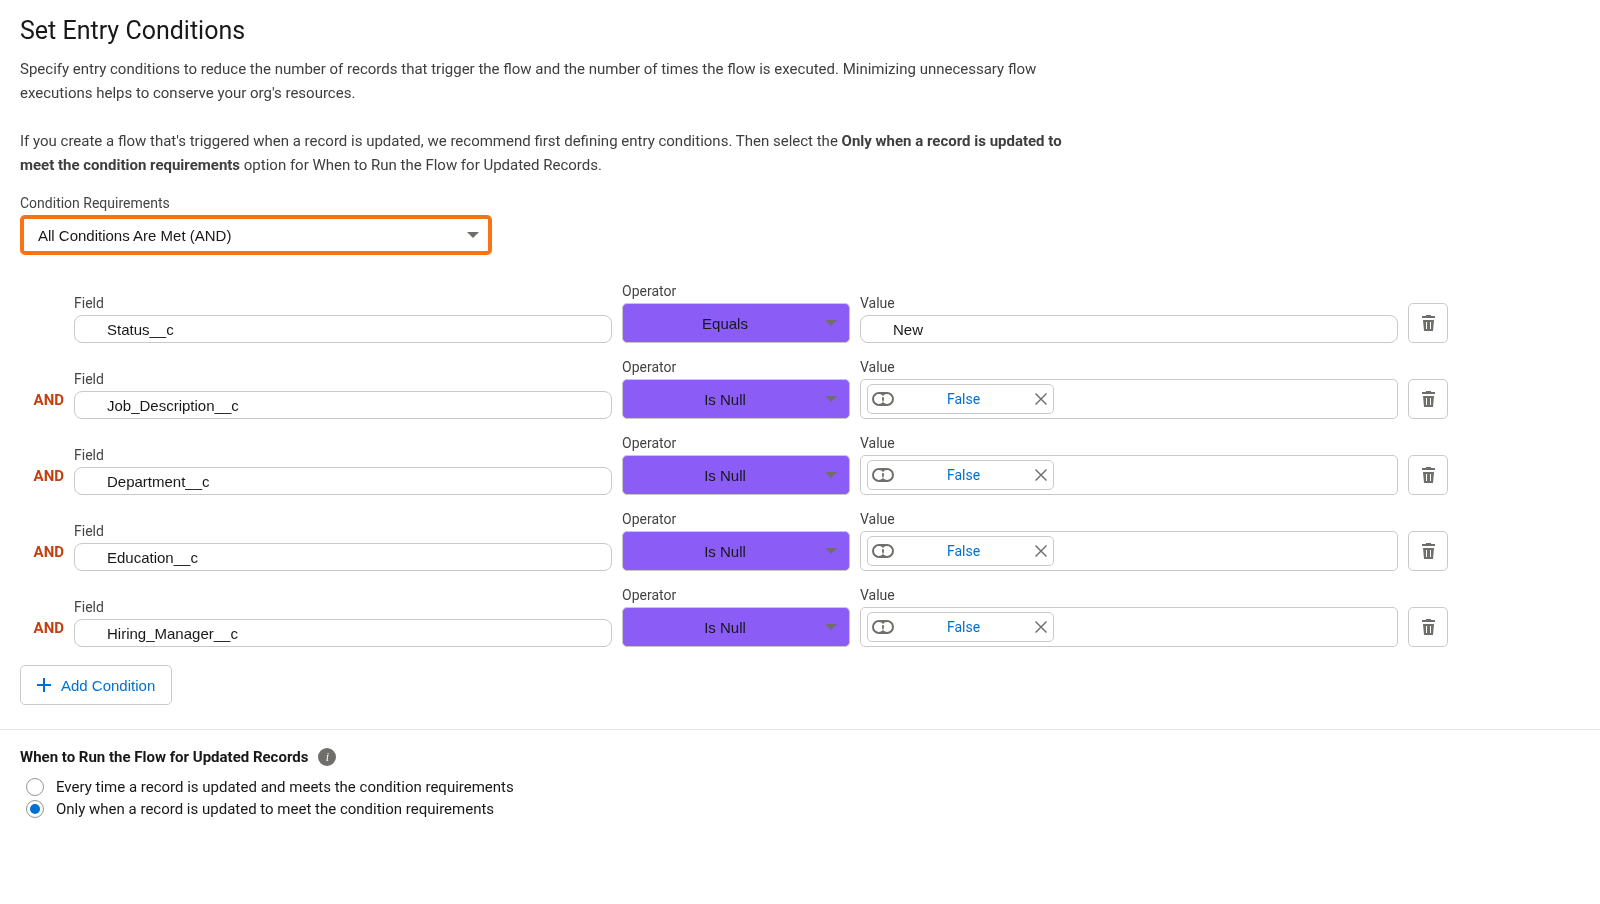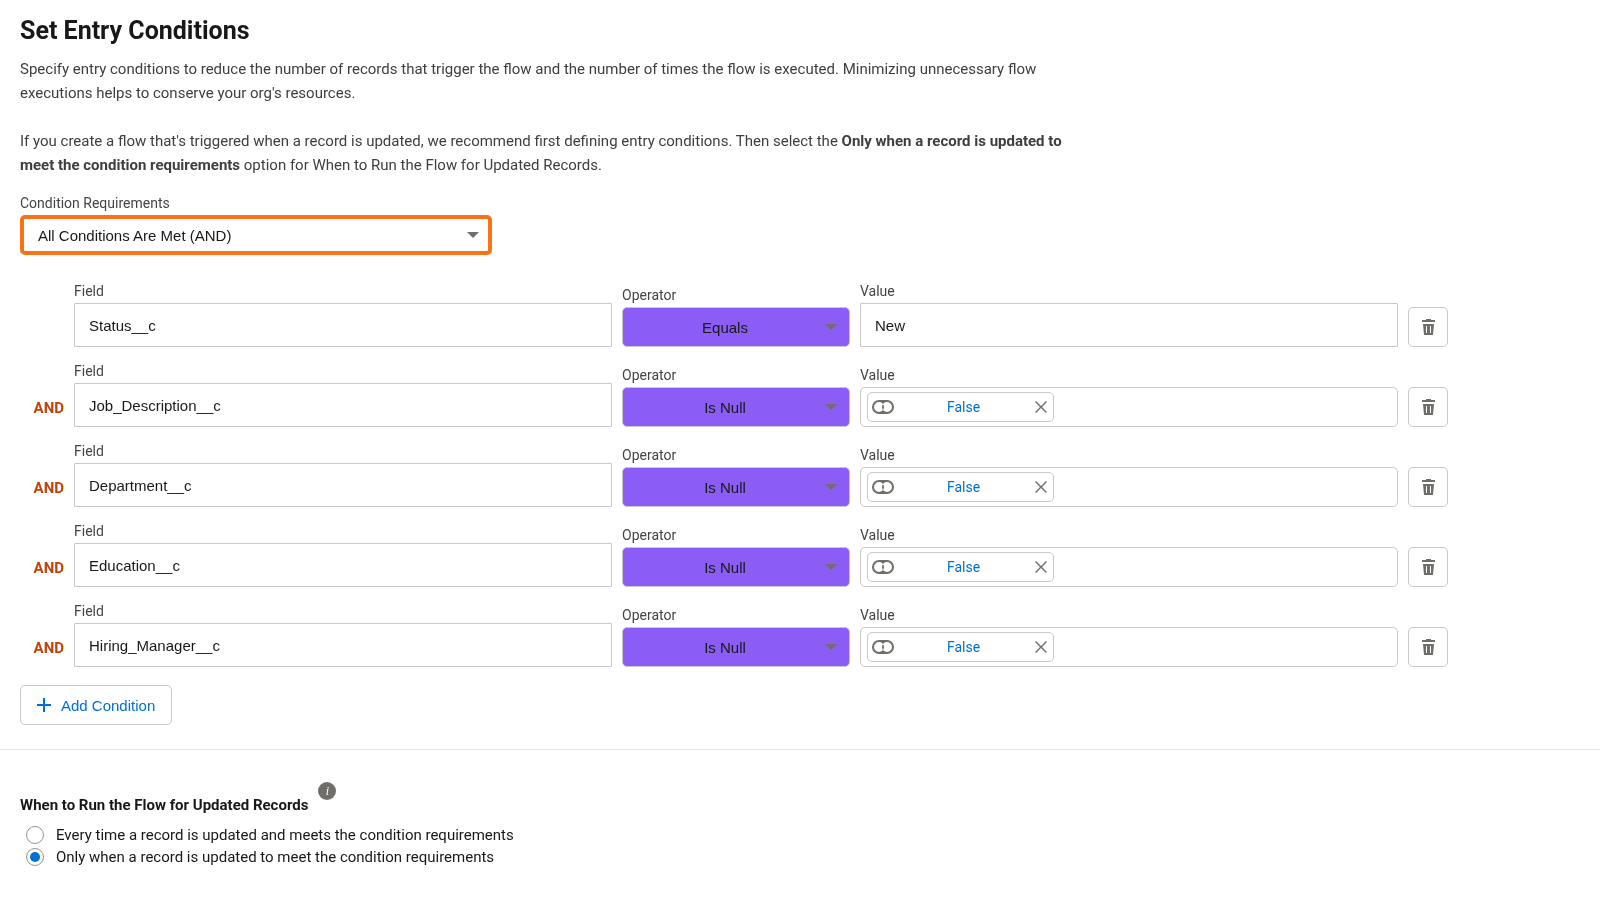--- a/index.html
+++ b/index.html
@@ -9,21 +9,21 @@
   }
   body {
     font-family: -apple-system, BlinkMacSystemFont, "Segoe UI", Roboto, Helvetica, Arial, sans-serif;
     font-size: 14px;
     color: #181818;
     background: #fff;
     padding: 16px 20px;
   }
   h2.title {
     font-size: 25px;
-    font-weight: 700;
+    font-weight: 400;
     margin-bottom: 12px;
     color: #181818;
   }
   p.desc {
     font-size: 15px;
     line-height: 1.6;
     color: #3e3e3e;
     max-width: 1050px;
     margin-bottom: 14px;
   }
@@ -84,24 +84,24 @@
     text-align: right;
   }
   .col-label {
     font-size: 14px;
     color: #444;
     margin-bottom: 4px;
     display: block;
   }
   .text-input {
     width: 100%;
-    height: 44px;
-    border: 1px solid #c9c9c9;
-    border-radius: 1px;
-    padding: 0 14px;
+    height: 28px;
+    border: 1px solid #c9c9c9;
+    border-radius: 8px;
+    padding: 0 32px;
     font-size: 15px;
     color: #181818;
     background: #fff;
   }
   .op-wrap { position: relative; }
   .op-select {
     width: 100%;
     height: 40px;
     border: 1px solid #c9c9c9;
     border-radius: 5px;
@@ -196,21 +196,20 @@
   .section-header {
     display: flex;
     align-items: center;
     gap: 10px;
     margin-bottom: 12px;
   }
   .section-header-title {
     font-size: 15px;
     font-weight: 700;
     color: #181818;
-    margin-top: 28px;
   }
   .info-icon {
     width: 18px;
     height: 18px;
     border-radius: 50%;
     background: #706e6b;
     display: inline-flex;
     align-items: center;
     justify-content: center;
     color: #fff;

